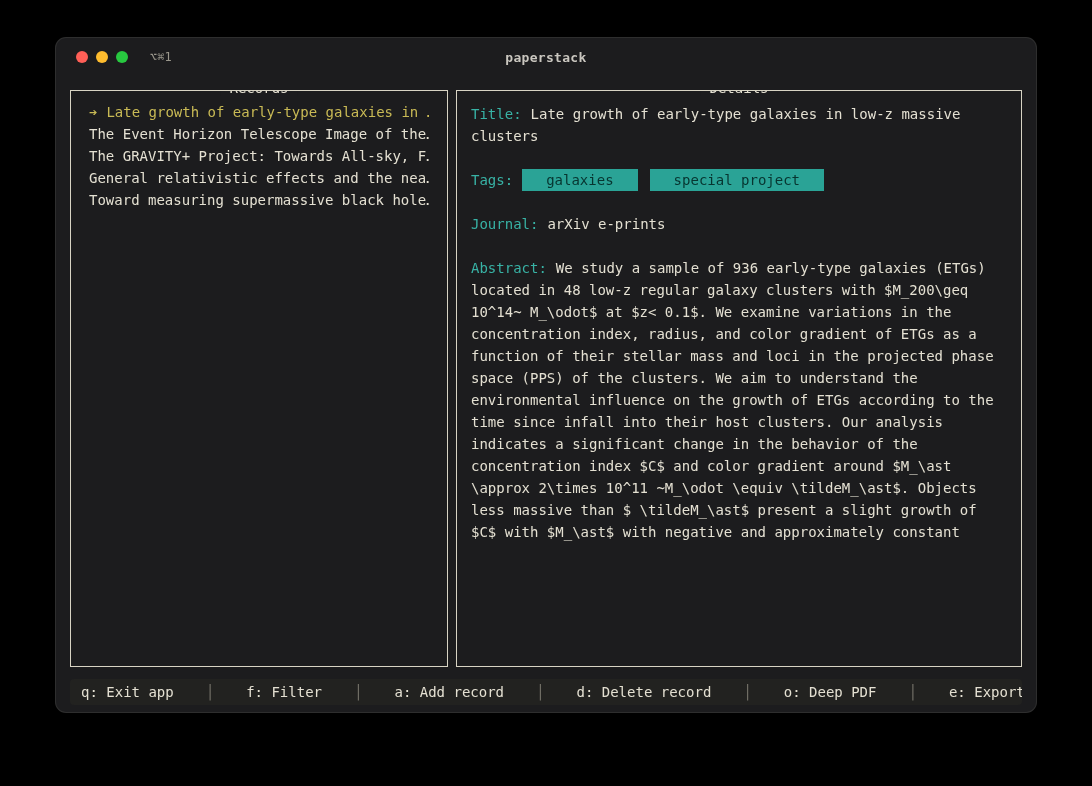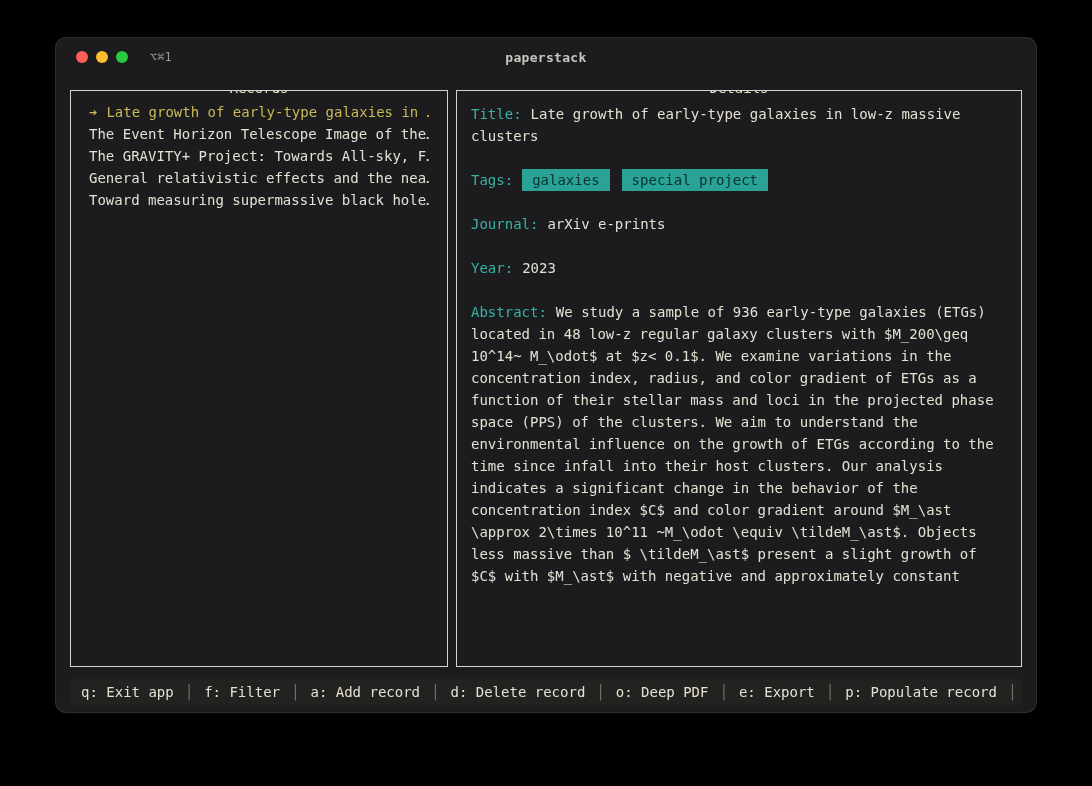--- a/index.html
+++ b/index.html
@@ -33,22 +33,22 @@
   .panels{display:flex;gap:8px;padding:14px 14px 0 14px;height:591px;}
   .panel{border:1px solid var(--border);position:relative;overflow:hidden;height:577px;}
   .panel-title{position:absolute;top:-11px;left:50%;transform:translateX(-50%);background:var(--window-bg);padding:0 9px;color:var(--text);font-size:14px;white-space:nowrap;}
   .panel.records{flex:0 0 378px;width:378px;padding:10px 18px;}
   .panel.details{flex:1;padding:12px 14px;}
   .record-item{line-height:22px;font-size:14px;color:var(--text);white-space:nowrap;overflow:hidden;cursor:default;}
   .record-item.selected{color:var(--selected-yellow);}
   .record-item .arrow{margin-right:9px;}
   .field{font-size:14px;line-height:22px;color:var(--text);margin-bottom:22px;}
   .field .label{color:var(--accent-teal);margin-right:9px;}
-  .tag{display:inline-block;background:var(--tag-bg);color:var(--tag-text);padding:1px 10px;margin-right:12px;line-height:20px;font-size:14px;}
-  .statusbar{margin:12px 14px 0 14px;height:26px;background:#222220;border-radius:4px;display:flex;align-items:center;padding:0 6px;font-size:14px;color:var(--text);white-space:nowrap;overflow:hidden;}
+  .tag{display:inline-block;background:var(--tag-bg);color:var(--tag-text);padding:1px 24px;margin-right:12px;line-height:20px;font-size:14px;}
+  .statusbar{margin:12px 14px 0 14px;height:26px;background:#222220;border-radius:4px;display:flex;align-items:center;padding:0 6px;font-size:14px;color:var(--text);white-space:nowrap;overflow:hidden;gap:21px;}
   .sb-item{padding:0 11px;}
   .sb-item:first-child{padding-left:5px;}
   .sb-sep{color:var(--separator);}
 </style>
 </head>
 <body>
 
 <div class="screen">
   <div class="window">
 
@@ -92,23 +92,20 @@
         </p>
 
         <p class="field">
           <span class="label">Tags:</span><span class="tag">galaxies</span><span class="tag">special project</span>
         </p>
 
         <p class="field">
           <span class="label">Journal:</span><span>arXiv e-prints</span>
         </p>
 
-        <p class="field">
-          <span class="label">Year:</span><span>2023</span>
-        </p>
 
         <p class="field">
           <span class="label">Abstract:</span><span>We study a sample of 936 early-type galaxies (ETGs) located in 48 low-z regular galaxy clusters with $M_200\geq 10^14~ M_\odot$ at $z&lt; 0.1$. We examine variations in the concentration index, radius, and color gradient of ETGs as a function of their stellar mass and loci in the projected phase space (PPS) of the clusters. We aim to understand the environmental influence on the growth of ETGs according to the time since infall into their host clusters. Our analysis indicates a significant change in the behavior of the concentration index $C$ and color gradient around $M_\ast \approx 2\times 10^11 ~M_\odot \equiv \tildeM_\ast$. Objects less massive than $ \tildeM_\ast$ present a slight growth of $C$ with $M_\ast$ with negative and approximately constant</span>
         </p>
       </div>
 
     </div>
 
     <div class="statusbar">
       <span class="sb-item">q: Exit app</span>

